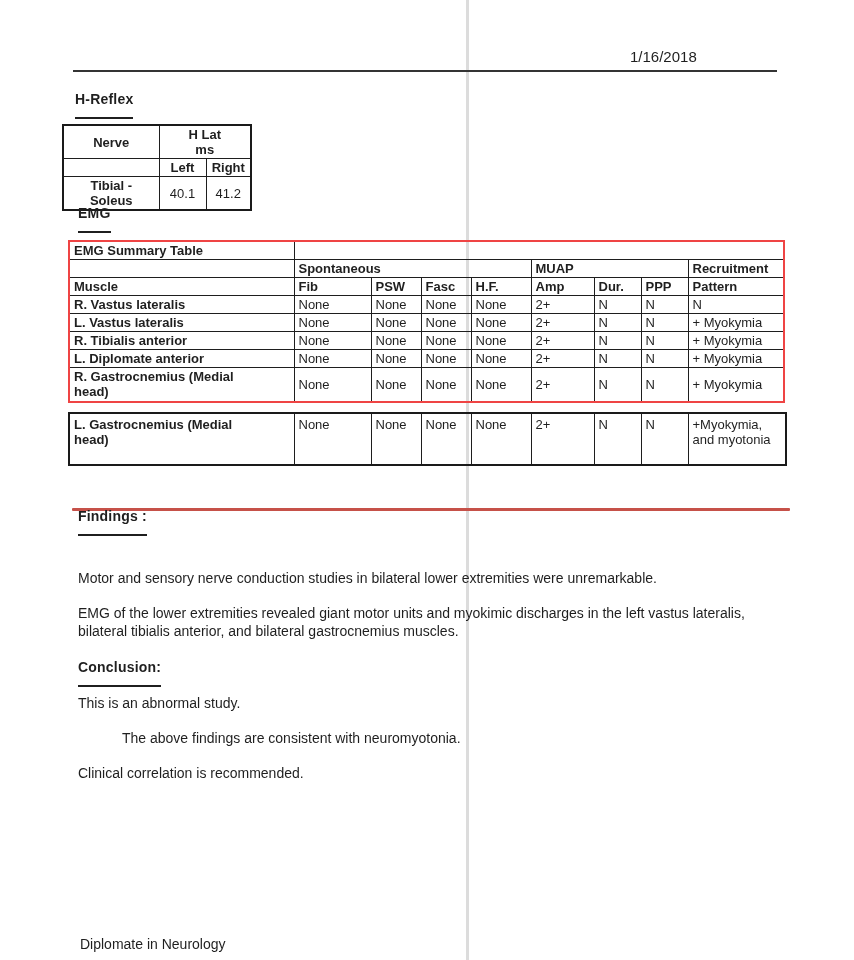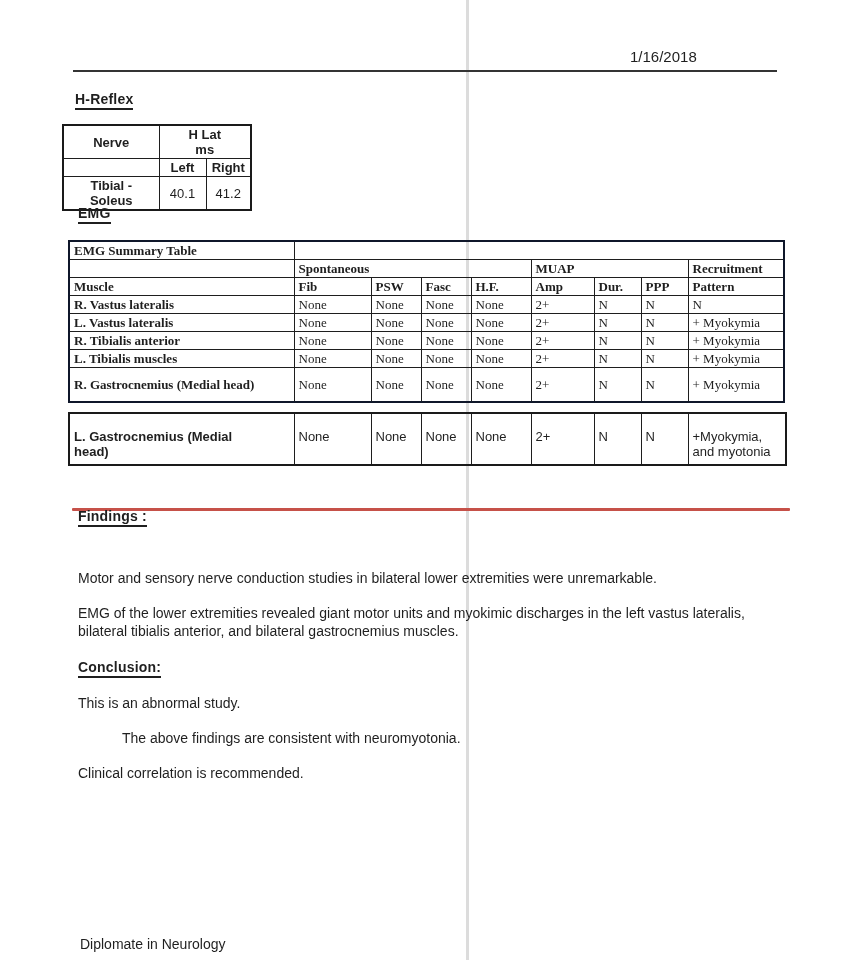--- a/index.html
+++ b/index.html
@@ -10,46 +10,46 @@
   }
   .abs { position:absolute; }
   
   .fold { position:absolute; top:0; bottom:0; left:466px; width:3px; background:#dcdcdc; }
   
   .date { left:630px; top:48px; font-size:15px; }
   .rule-top { left:73px; top:70px; width:704px; height:2px; background:#343434; }
   
   .heading {
     font-size:14px; font-weight:bold; display:inline-block;
-    border-bottom:2px solid #1f1f1f; padding-bottom:1px; letter-spacing:.2px;
+    border-bottom:2px solid #1f1f1f; padding-bottom:10px; letter-spacing:.2px;
   }
   
   .para { font-size:14px; line-height:18px; }
   
   table { border-collapse:collapse; table-layout:fixed; background:transparent; }
   td { border:1.5px solid #1e1e1e; font-size:13px; line-height:15px; padding:1px 4px; vertical-align:middle; overflow:hidden; }
   .b { font-weight:bold; }
   .c { text-align:center; }
   
   .hreflex { left:62px; top:124px; width:188px; border:2px solid #1a1a1a; }
   .hreflex tr.r1 { height:31px;margin-left:40px; }
   .hreflex tr.r2 { height:17px; }
   .hreflex tr.r3 { height:18px; }
   
-  .emgtbl { left:68px; top:240px; width:715px; border:2px solid #0f172a;font-family:Liberation Serif, serif; }
+  .emgtbl { left:68px; top:240px; width:715px; border:2px solid #ef4444; }
   .emgtbl tr.r-title { height:17px; }
   .emgtbl tr.r-group { height:18px; }
   .emgtbl tr.r-head  { height:17px; }
   .emgtbl tr.r-data  { height:17px; }
   .emgtbl tr.r-tall  { height:34px; }
   .wrap-medial { display:inline-block; max-width:182px; }
   
   .emgtbl2 { left:68px; top:412px; width:717px; border:2px solid #1a1a1a; }
   .emgtbl2 tr { height:52px; }
-  .emgtbl2 td { vertical-align:top; padding-top:15px; }
+  .emgtbl2 td { vertical-align:top; padding-top:3px; }
   
   .rule-red { left:72px; top:508px; width:718px; height:3px; background:#c65149; border-radius:1px; }
   .footer-credential { font-size:14px; font-weight:normal; }
 </style>
 </head>
 <body>
 
 <div class="abs" style="inset:0">
 
   <div class="fold"></div>
@@ -149,21 +149,21 @@
         <td>None</td>
         <td>None</td>
         <td>None</td>
         <td>None</td>
         <td>2+</td>
         <td>N</td>
         <td>N</td>
         <td>+ Myokymia</td>
       </tr>
       <tr class="r-data">
-        <td class="b">L. Tibialis muscles</td>
+        <td class="b">L. Diplomate anterior</td>
         <td>None</td>
         <td>None</td>
         <td>None</td>
         <td>None</td>
         <td>2+</td>
         <td>N</td>
         <td>N</td>
         <td>+ Myokymia</td>
       </tr>
       <tr class="r-tall">

